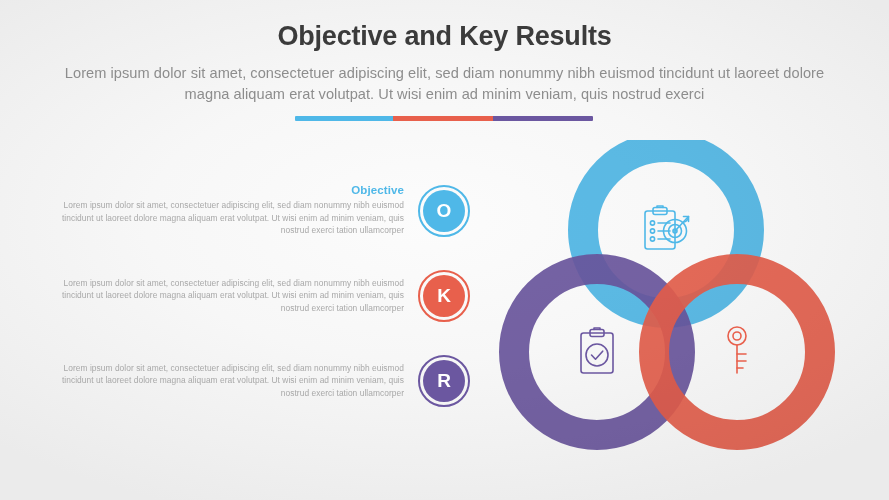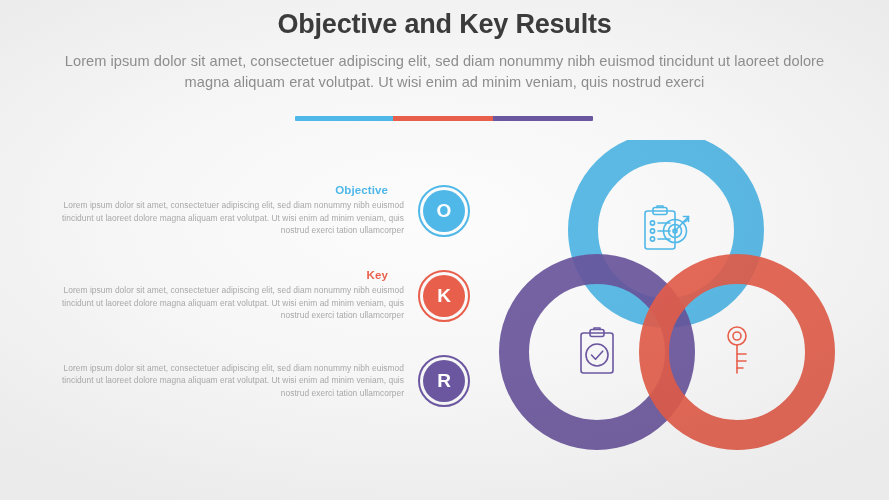--- a/index.html
+++ b/index.html
@@ -9,21 +9,21 @@
     background:#f2f2f2;
     position:relative;
   }
   #stage{
     position:absolute;inset:0;width:889px;height:500px;
     background:
       radial-gradient(ellipse 70% 62% at 48% 44%, #fcfcfc 0%, #f7f7f7 45%, #f0f0f0 78%, #ebebeb 100%);
   }
 
   
-  .hdr{position:absolute;left:0;right:0;top:10px;text-align:center;}
+  .hdr{position:absolute;left:0;right:0;top:22px;text-align:center;}
   .title{
     font-size:27px;font-weight:bold;color:#3b3b3b;
     letter-spacing:-0.2px;line-height:1.1;margin:0;
   }
   .subtitle{
     margin:11px auto 0;width:760px;
     font-size:14.6px;line-height:1.48;color:#8d8d8d;
     font-weight:400;letter-spacing:0.05px;
   }
   .divider{
@@ -38,21 +38,21 @@
   
   .rows{position:absolute;left:60px;top:168px;width:410px;}
   .row{
     position:relative;height:85px;margin-bottom:0;
     display:flex;align-items:center;justify-content:flex-end;
   }
   .row-text{
     text-align:right;padding-right:14px;width:348px;
   }
   .row-label{
-    font-size:11.5px;font-weight:bold;margin:0 16px 3px 0;letter-spacing:0.1px;
+    font-size:11.5px;font-weight:bold;margin:0 0 3px 0;letter-spacing:0.1px;
   }
   .row-desc{
     font-size:8.4px;line-height:1.5;color:#a8a8a8;margin:0;
     letter-spacing:0.05px;
   }
   .badge{
     position:relative;width:52px;height:52px;flex:0 0 52px;
     border-radius:50%;
     display:flex;align-items:center;justify-content:center;
   }
@@ -99,21 +99,20 @@
       </div>
       <div class="badge" style="color: rgb(79, 184, 232);">
         <span class="ring"></span>
         <span class="disc"></span>
         <span class="ltr">O</span>
       </div>
     </div>
 
     <div class="row">
       <div class="row-text">
-        <p class="row-label" style="color: rgb(232, 96, 76);">Key</p>
         <p class="row-desc">Lorem ipsum dolor sit amet, consectetuer adipiscing elit, sed diam nonummy nibh euismod tincidunt ut laoreet dolore magna aliquam erat volutpat. Ut wisi enim ad minim veniam, quis nostrud exerci tation ullamcorper</p>
       </div>
       <div class="badge" style="color: rgb(232, 96, 76);">
         <span class="ring"></span>
         <span class="disc"></span>
         <span class="ltr">K</span>
       </div>
     </div>
 
     <div class="row">

